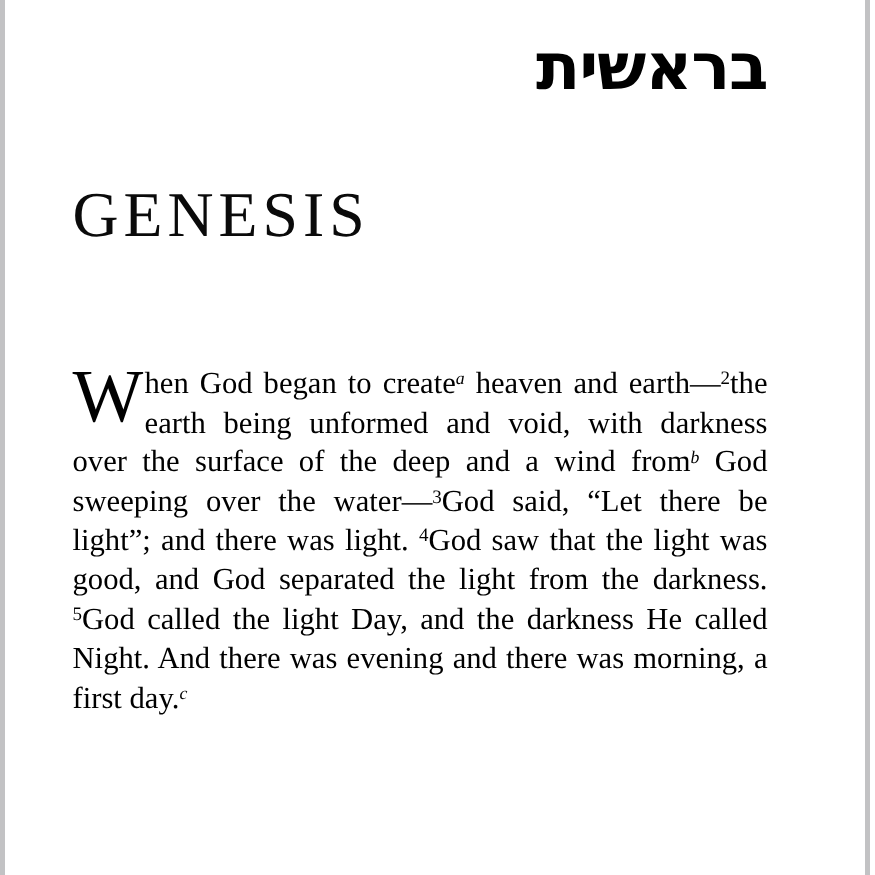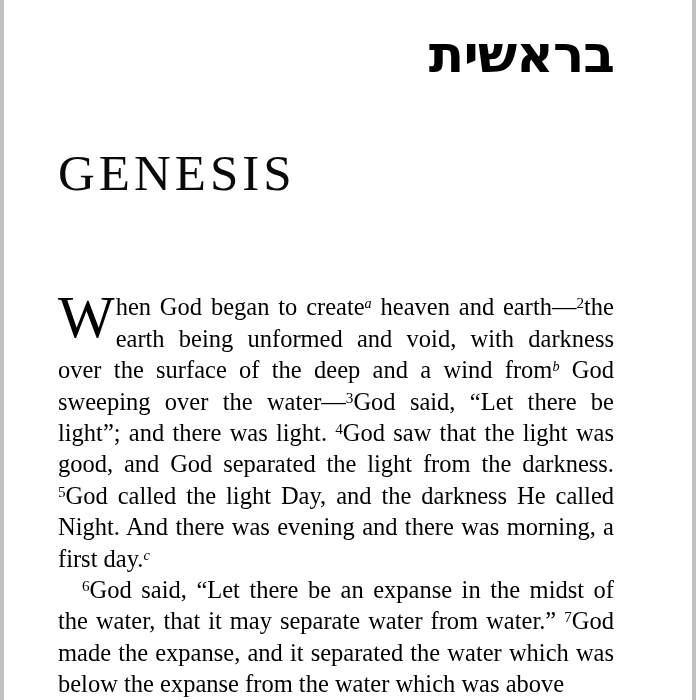--- a/index.html
+++ b/index.html
@@ -120,17 +120,16 @@
   <div class="edge-strip right"></div>
 
   <div class="content">
 
     <div class="running-head">בראשית</div>
 
     <h1 class="book-title">GENESIS</h1>
 
     <div class="body-text">
       <p class="para"><span class="initial-cap">W</span>hen God began to create<sup class="fn">a</sup> heaven and earth—<sup class="verse">2</sup>the earth being unformed and void, with darkness over the surface of the deep and a wind from<sup class="fn">b</sup> God sweeping over the water—<sup class="verse">3</sup>God said, “Let there be light”; and there was light. <sup class="verse">4</sup>God saw that the light was good, and God separated the light from the darkness. <sup class="verse">5</sup>God called the light Day, and the darkness He called Night. And there was evening and there was morning, a first day.<sup class="fn">c</sup></p>
-      <p class="para indented"><sup class="verse">6</sup>God said, “Let there be an expanse in the midst of the water, that it may separate water from water.” <sup class="verse">7</sup>God made the expanse, and it separated the water which was below the expanse from the water which was above</p>
     </div>
 
   </div>
 </div>
 
 </body></html>

